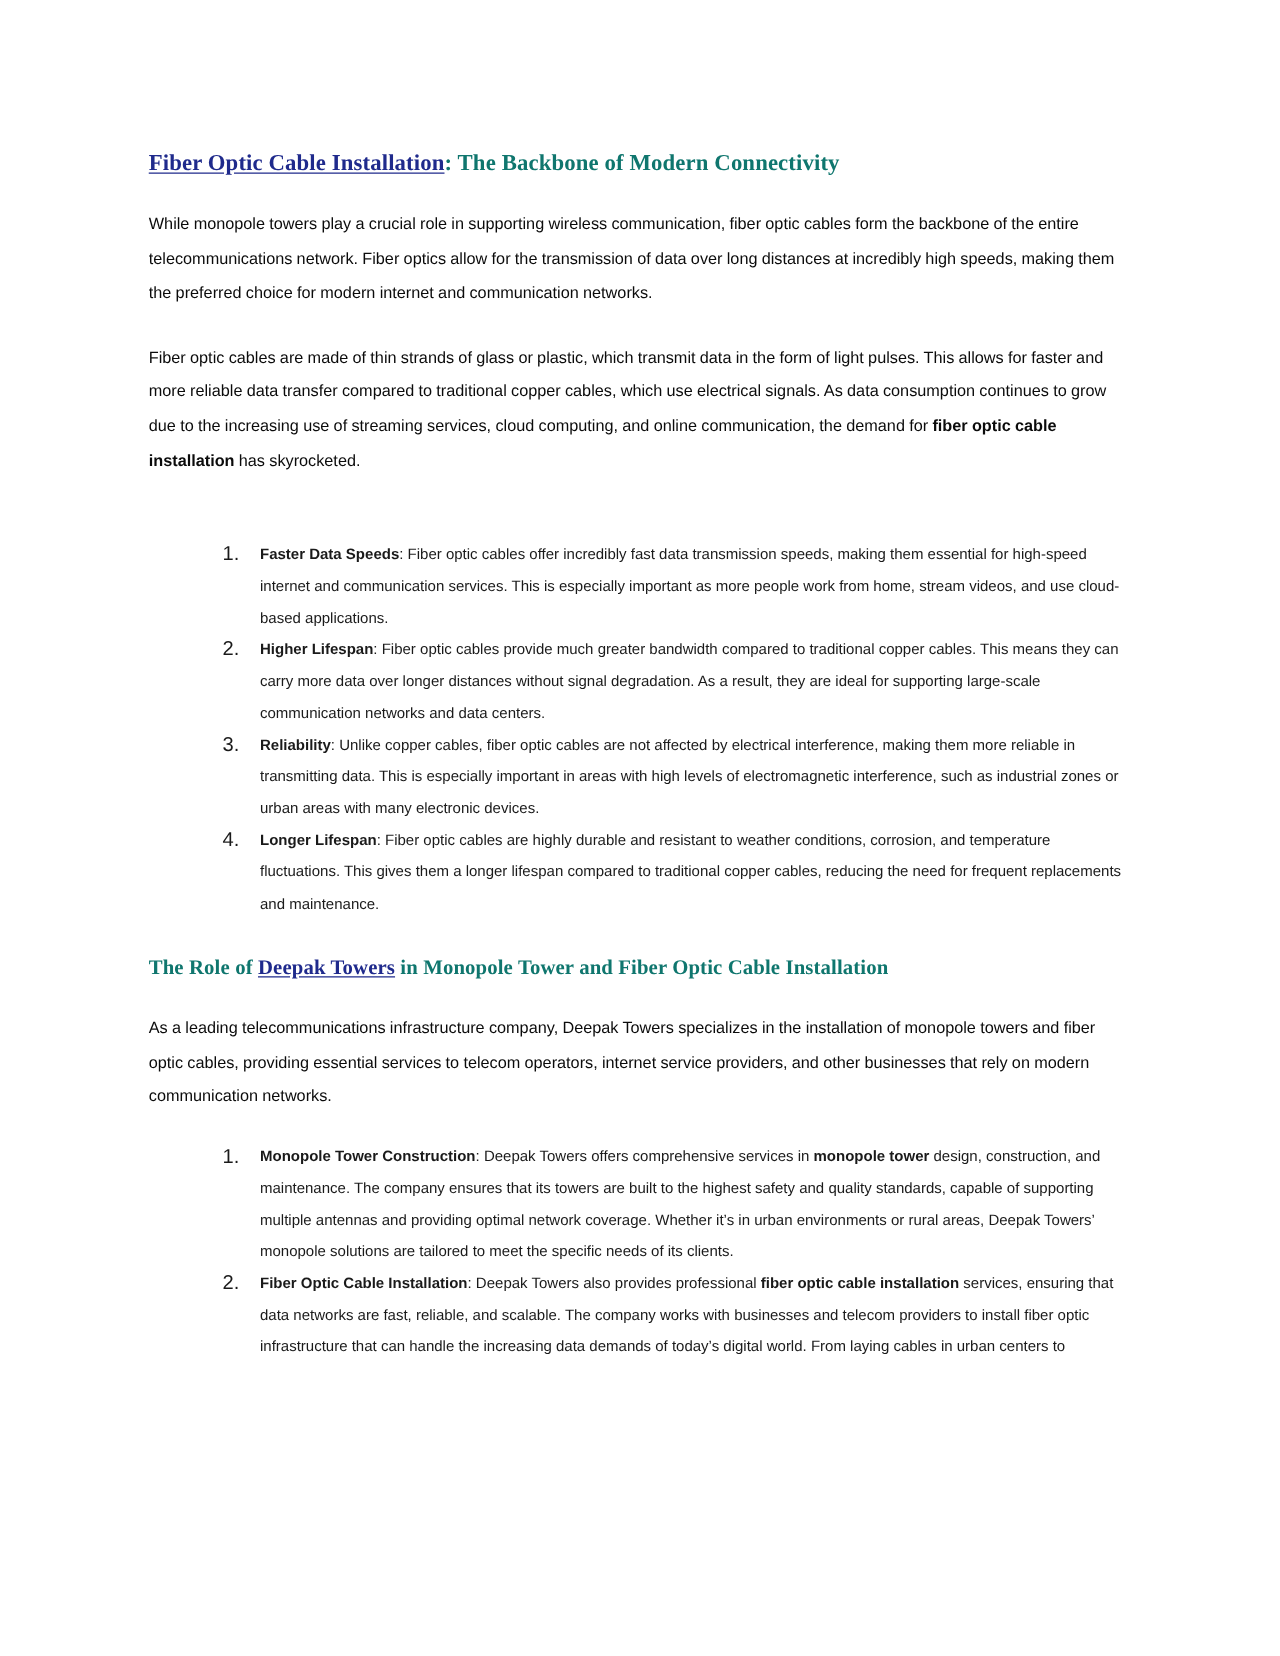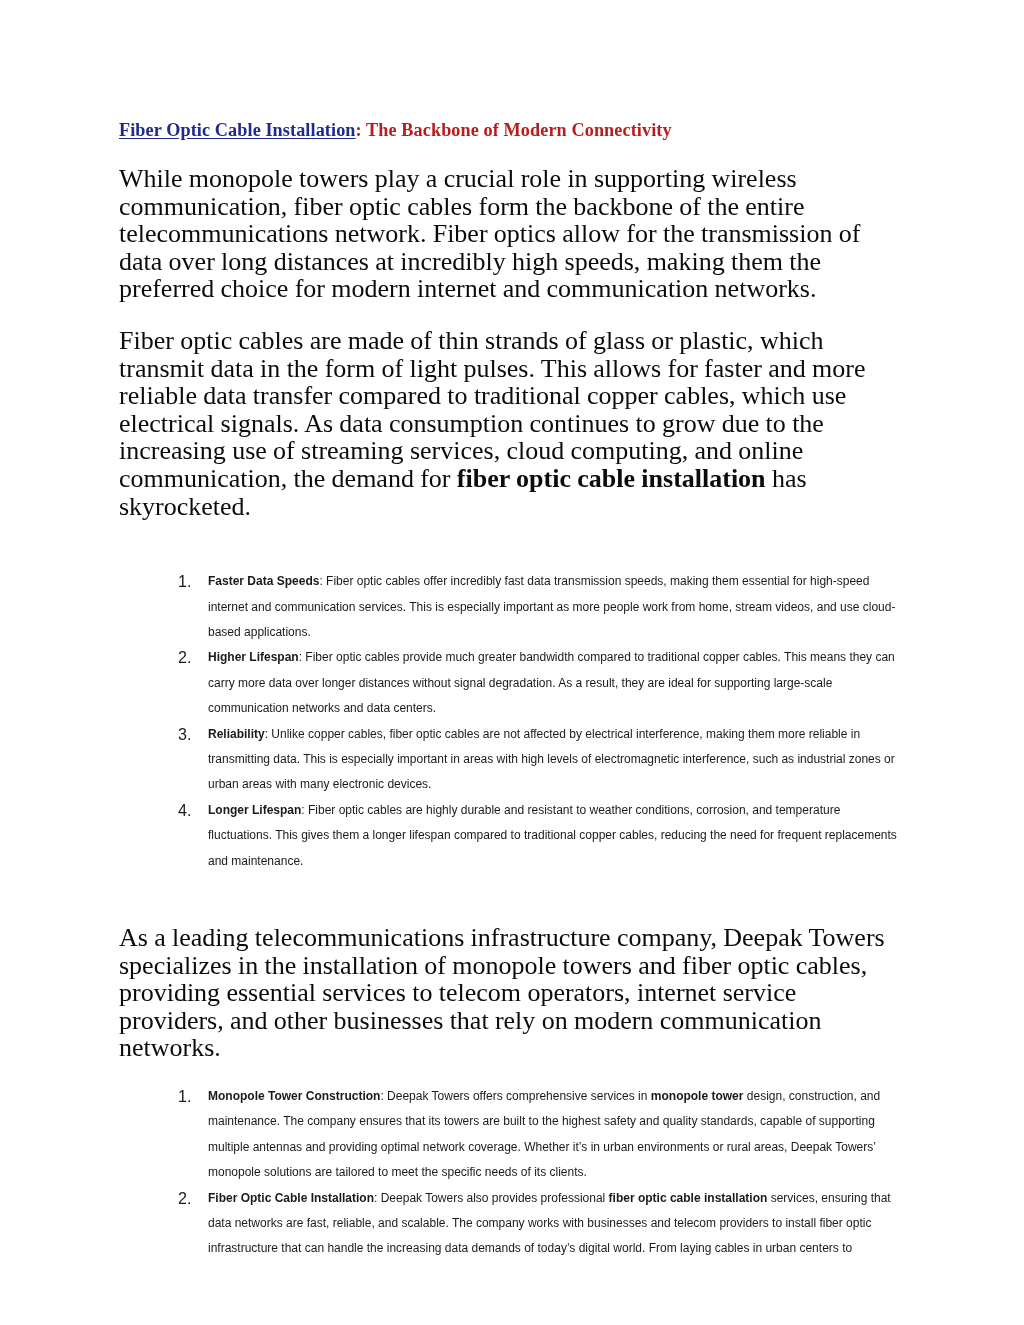--- a/index.html
+++ b/index.html
@@ -47,26 +47,26 @@
   }
   h2.section-heading {
     font-size: 16.4px;
     line-height: 22px;
   }
   .hlink {
     color: #1F2A8C;
     text-decoration: underline;
     text-underline-offset: 2px;
   }
-  .hplain { color: #b91c1c; }
+  .hplain { color: #0f766e; }
 
   
   p.body-para {
-    font-family: Liberation Serif, serif;
-    font-size: 26px;
+    font-family: Liberation Sans, sans-serif;
+    font-size: 13px;
     line-height: 27.6px;
     color: #0b0b0b;
     margin: 0;
     text-align: left;
     word-spacing: -0.2px;
   }
   p.body-para b { font-weight: bold; }
 
   
   ol.doc-list {
@@ -130,20 +130,21 @@
 
     <ol class="doc-list">
       <li><b>Faster Data Speeds</b><span>: Fiber optic cables offer incredibly fast data transmission speeds, making them essential for high-speed internet and communication services. This is especially important as more people work from home, stream videos, and use cloud-based applications.</span></li>
       <li><b>Higher Lifespan</b><span>: Fiber optic cables provide much greater bandwidth compared to traditional copper cables. This means they can carry more data over longer distances without signal degradation. As a result, they are ideal for supporting large-scale communication networks and data centers.</span></li>
       <li><b>Reliability</b><span>: Unlike copper cables, fiber optic cables are not affected by electrical interference, making them more reliable in transmitting data. This is especially important in areas with high levels of electromagnetic interference, such as industrial zones or urban areas with many electronic devices.</span></li>
       <li><b>Longer Lifespan</b><span>: Fiber optic cables are highly durable and resistant to weather conditions, corrosion, and temperature fluctuations. This gives them a longer lifespan compared to traditional copper cables, reducing the need for frequent replacements and maintenance.</span></li>
     </ol>
 
     <div class="sp-after-list"></div>
 
+    <h2 class="doc-heading"><span class="hplain">The Role of </span><a href="#" class="hlink">Deepak Towers</a><span class="hplain"> in Monopole Tower and Fiber Optic Cable Installation</span></h2>
 
     <div class="sp-after-h2b"></div>
 
     <p class="body-para">As a leading telecommunications infrastructure company, Deepak Towers specializes in the installation of monopole towers and fiber optic cables, providing essential services to telecom operators, internet service providers, and other businesses that rely on modern communication networks.</p>
 
     <div class="sp-before-list2"></div>
 
     <ol class="doc-list">
       <li><b>Monopole Tower Construction</b><span>: Deepak Towers offers comprehensive services in </span><b>monopole tower</b><span> design, construction, and maintenance. The company ensures that its towers are built to the highest safety and quality standards, capable of supporting multiple antennas and providing optimal network coverage. Whether it’s in urban environments or rural areas, Deepak Towers’ monopole solutions are tailored to meet the specific needs of its clients.</span></li>
       <li><b>Fiber Optic Cable Installation</b><span>: Deepak Towers also provides professional </span><b>fiber optic cable installation</b><span> services, ensuring that data networks are fast, reliable, and scalable. The company works with businesses and telecom providers to install fiber optic infrastructure that can handle the increasing data demands of today’s digital world. From laying cables in urban centers to</span></li>

